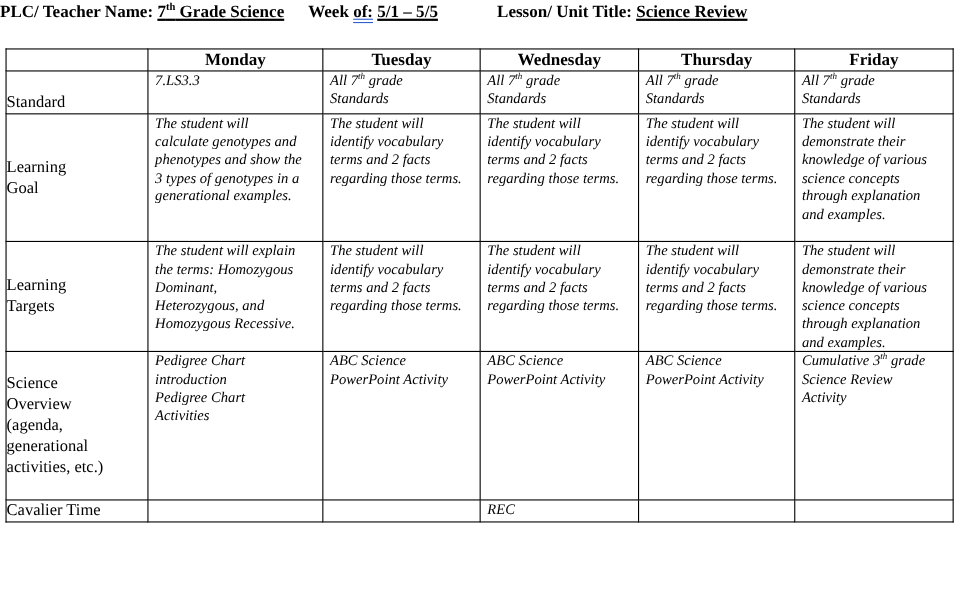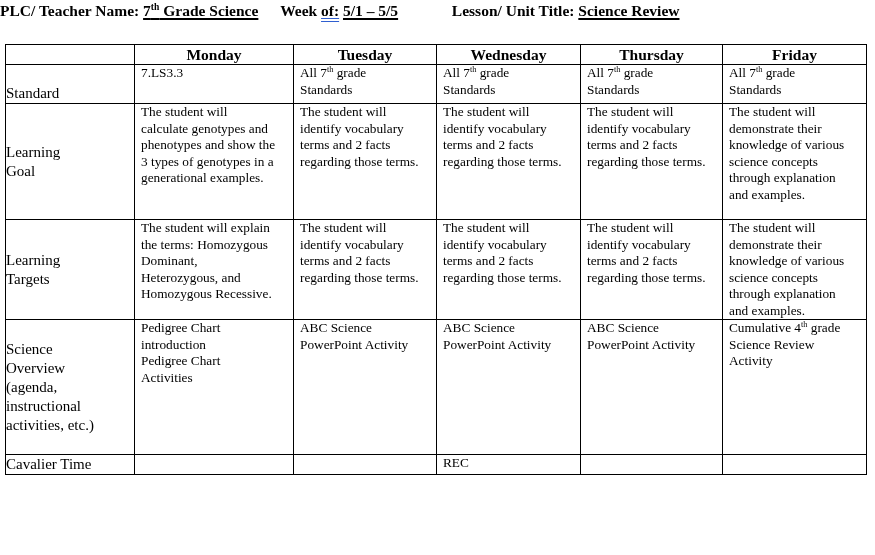--- a/index.html
+++ b/index.html
@@ -73,20 +73,21 @@
       line-height: 19px;
     }
     .row-head.vcenter { vertical-align: middle !important; }
     .row-head.vbottom { vertical-align: bottom !important; }
     .row-head.vtop { vertical-align: top !important; }
     .cell {
       font-size: 13.3px;
       line-height: 16.5px;
       padding: 0 2px 0 6px !important;
       text-align: left;
+      font-style: italic;
     }
     .cell .line { display: block; white-space: nowrap; }
     .blank { }
   </style>
 </head>
 <body>
 
 <div class="header-line">
   <span class="seg">PLC/ Teacher Name:</span>
   <span class="seg u"><span>7</span><sup>th</sup><span> Grade Science</span></span>
@@ -219,21 +220,21 @@
       <span class="line">through explanation</span>
       <span class="line">and examples.</span>
     </td>
   </tr>
 
   <tr style="height:135px">
     <td class="row-head vcenter">
       <div>Science</div>
       <div>Overview</div>
       <div>(agenda,</div>
-      <div>instructional</div>
+      <div>generational</div>
       <div>activities, etc.)</div>
     </td>
     <td class="cell">
       <span class="line">Pedigree Chart</span>
       <span class="line">introduction</span>
       <span class="line">Pedigree Chart</span>
       <span class="line">Activities</span>
     </td>
     <td class="cell">
       <span class="line">ABC Science</span>
@@ -241,21 +242,21 @@
     </td>
     <td class="cell">
       <span class="line">ABC Science</span>
       <span class="line">PowerPoint Activity</span>
     </td>
     <td class="cell">
       <span class="line">ABC Science</span>
       <span class="line">PowerPoint Activity</span>
     </td>
     <td class="cell">
-      <span class="line"><span>Cumulative 4</span><sup>th</sup><span> grade</span></span>
+      <span class="line"><span>Cumulative 3</span><sup>th</sup><span> grade</span></span>
       <span class="line">Science Review</span>
       <span class="line">Activity</span>
     </td>
   </tr>
 
 
   <tr style="height:19px">
     <td class="row-head vbottom">Cavalier Time</td>
     <td class="cell"></td>
     <td class="cell"></td>

